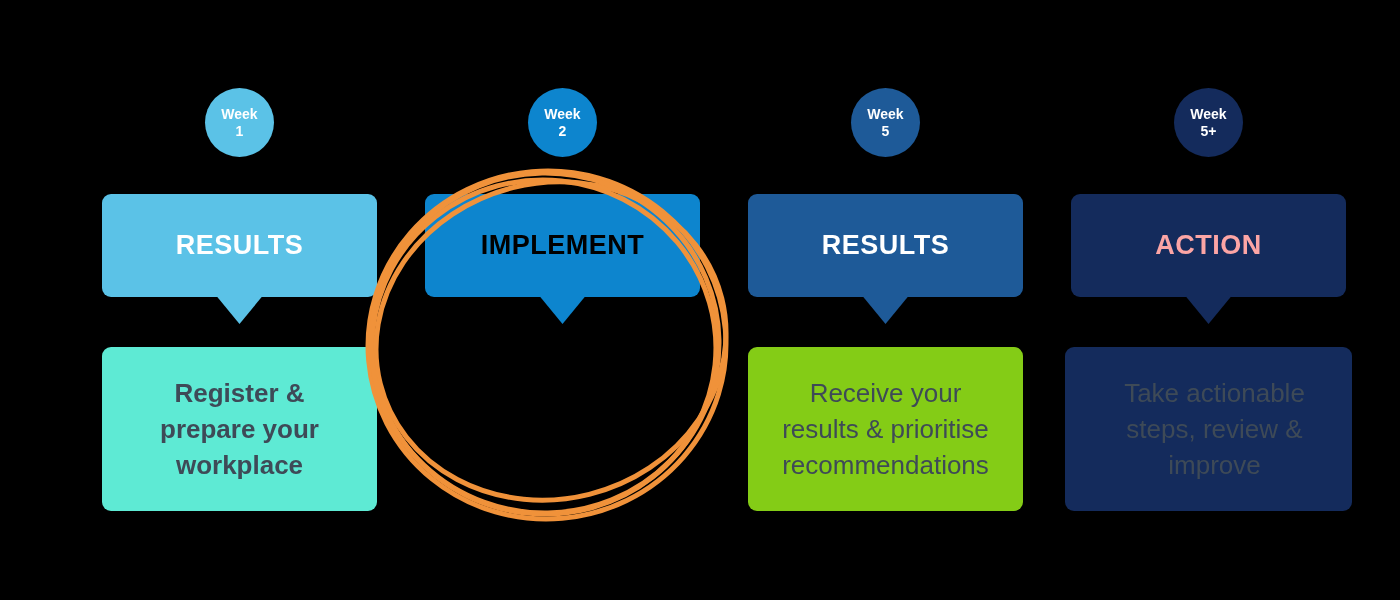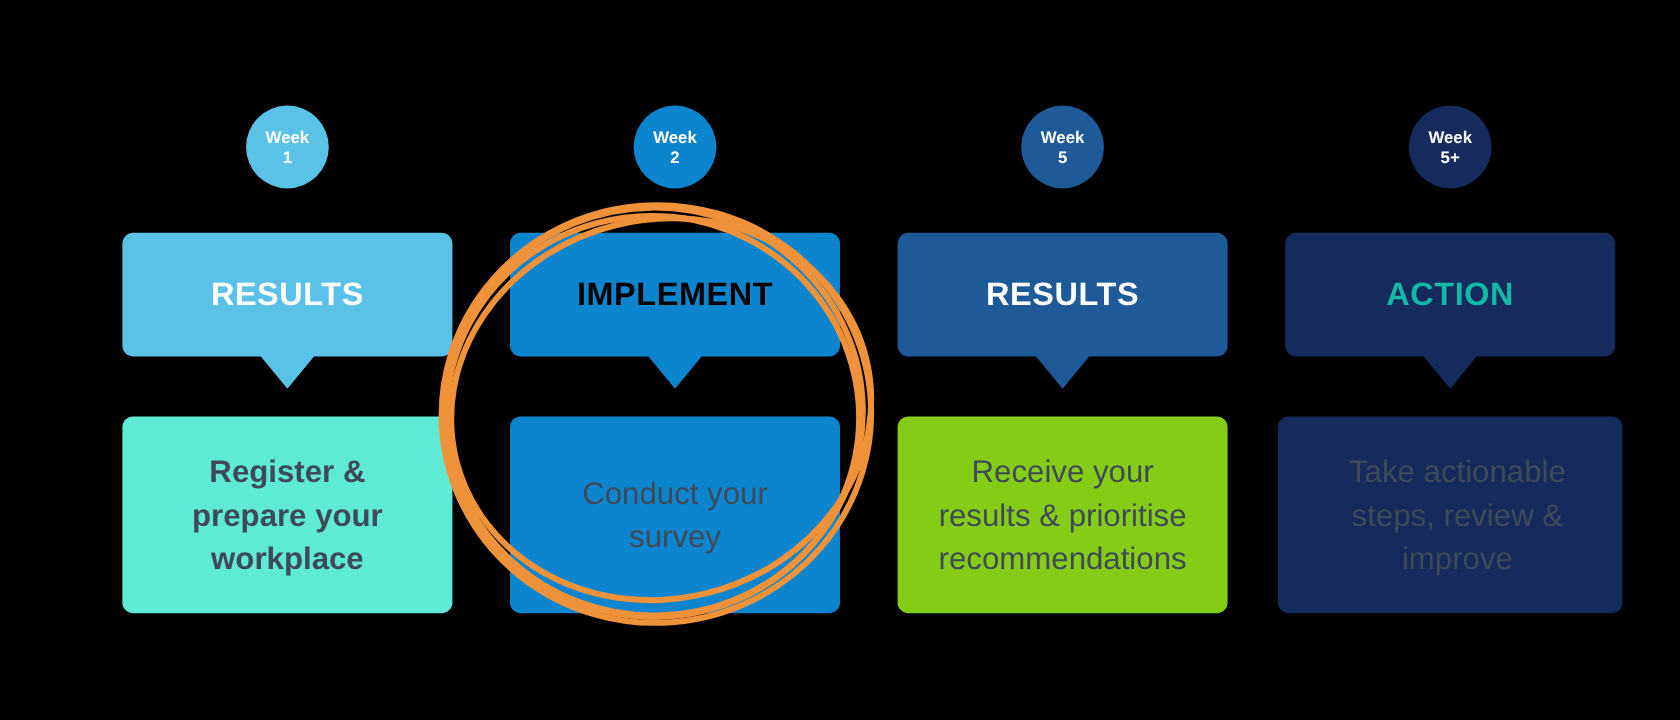--- a/index.html
+++ b/index.html
@@ -102,45 +102,41 @@
     </div>
   </div>
 
   <div class="column">
     <div class="badge" style="background-color: rgb(13, 133, 206); color: rgb(255, 255, 255);">Week
 2</div>
     <div class="header-box" style="background-color: rgb(13, 133, 206);">
       <span class="title" style="color: #000000;">IMPLEMENT</span>
       <div class="tail" style="background-color: rgb(13, 133, 206);"></div>
     </div>
-    <div class="desc-box" style="background-color: rgb(13, 133, 206);">
-      <span class="desc" style="color: rgb(62, 74, 87);">Conduct your
-survey</span>
-    </div>
   </div>
 
   <div class="column">
     <div class="badge" style="background-color: rgb(30, 90, 152); color: rgb(255, 255, 255);">Week
 5</div>
     <div class="header-box" style="background-color: rgb(30, 90, 152);">
       <span class="title" style="color: rgb(255, 255, 255);">RESULTS</span>
       <div class="tail" style="background-color: rgb(30, 90, 152);"></div>
     </div>
     <div class="desc-box" style="background-color: #84cc16;">
       <span class="desc" style="color: rgb(62, 74, 87);">Receive your
 results &amp; prioritise
 recommendations</span>
     </div>
   </div>
 
   <div class="column">
     <div class="badge" style="background-color: rgb(20, 43, 92); color: rgb(255, 255, 255);">Week
 5+</div>
     <div class="header-box" style="background-color: rgb(20, 43, 92);">
-      <span class="title" style="color: #14b8a6;">ACTION</span>
+      <span class="title" style="color: #fca5a5;">ACTION</span>
       <div class="tail" style="background-color: rgb(20, 43, 92);"></div>
     </div>
     <div class="desc-box" style="background-color: rgb(20, 43, 92); padding-left: 12px;">
       <span class="desc" style="color: rgb(62, 74, 87);">Take actionable
 steps, review &amp;
 improve</span>
     </div>
   </div>
 
 </div>

